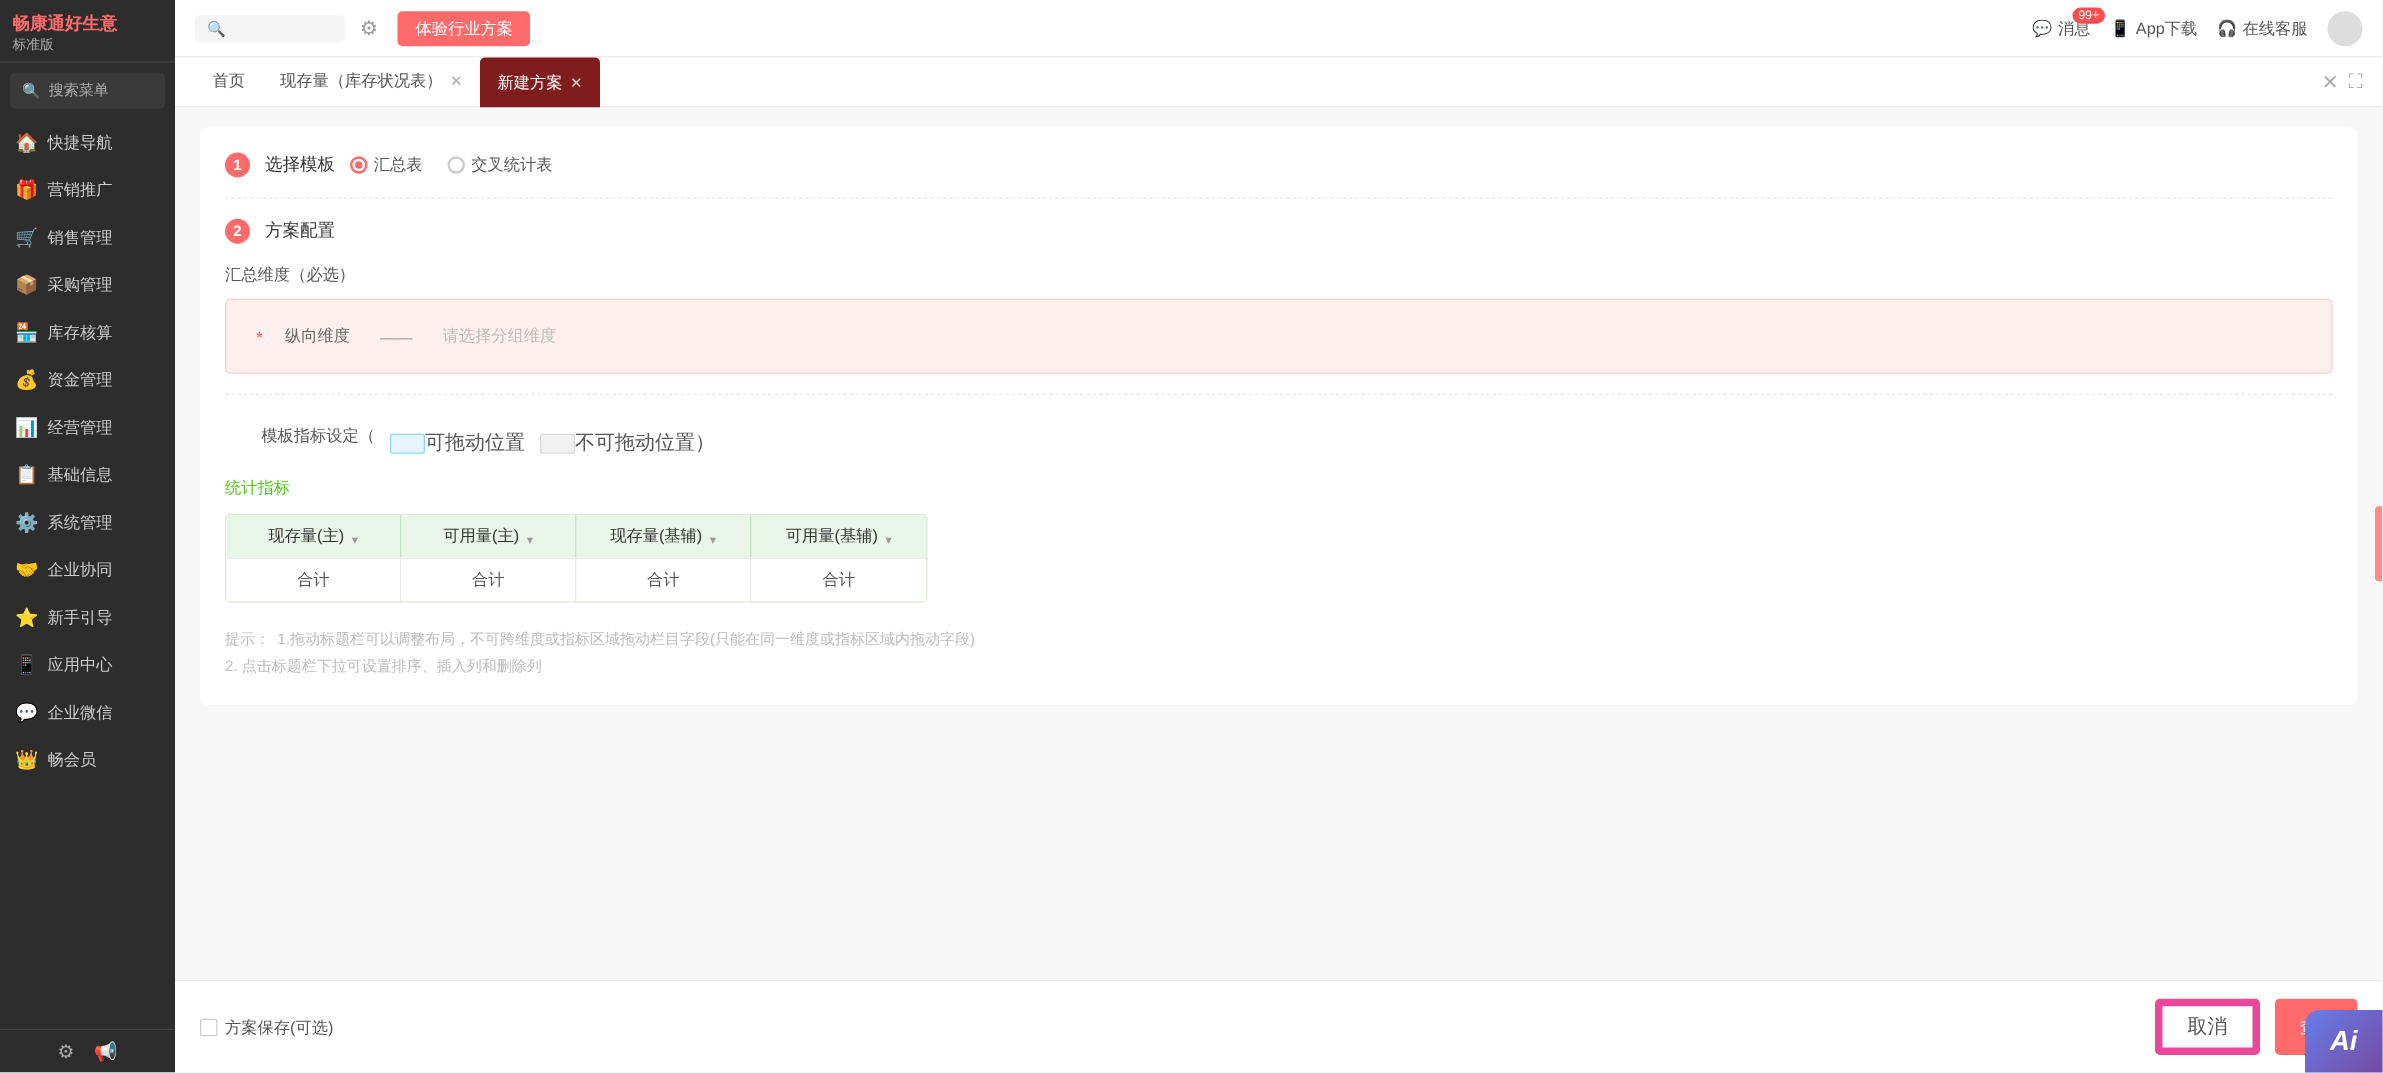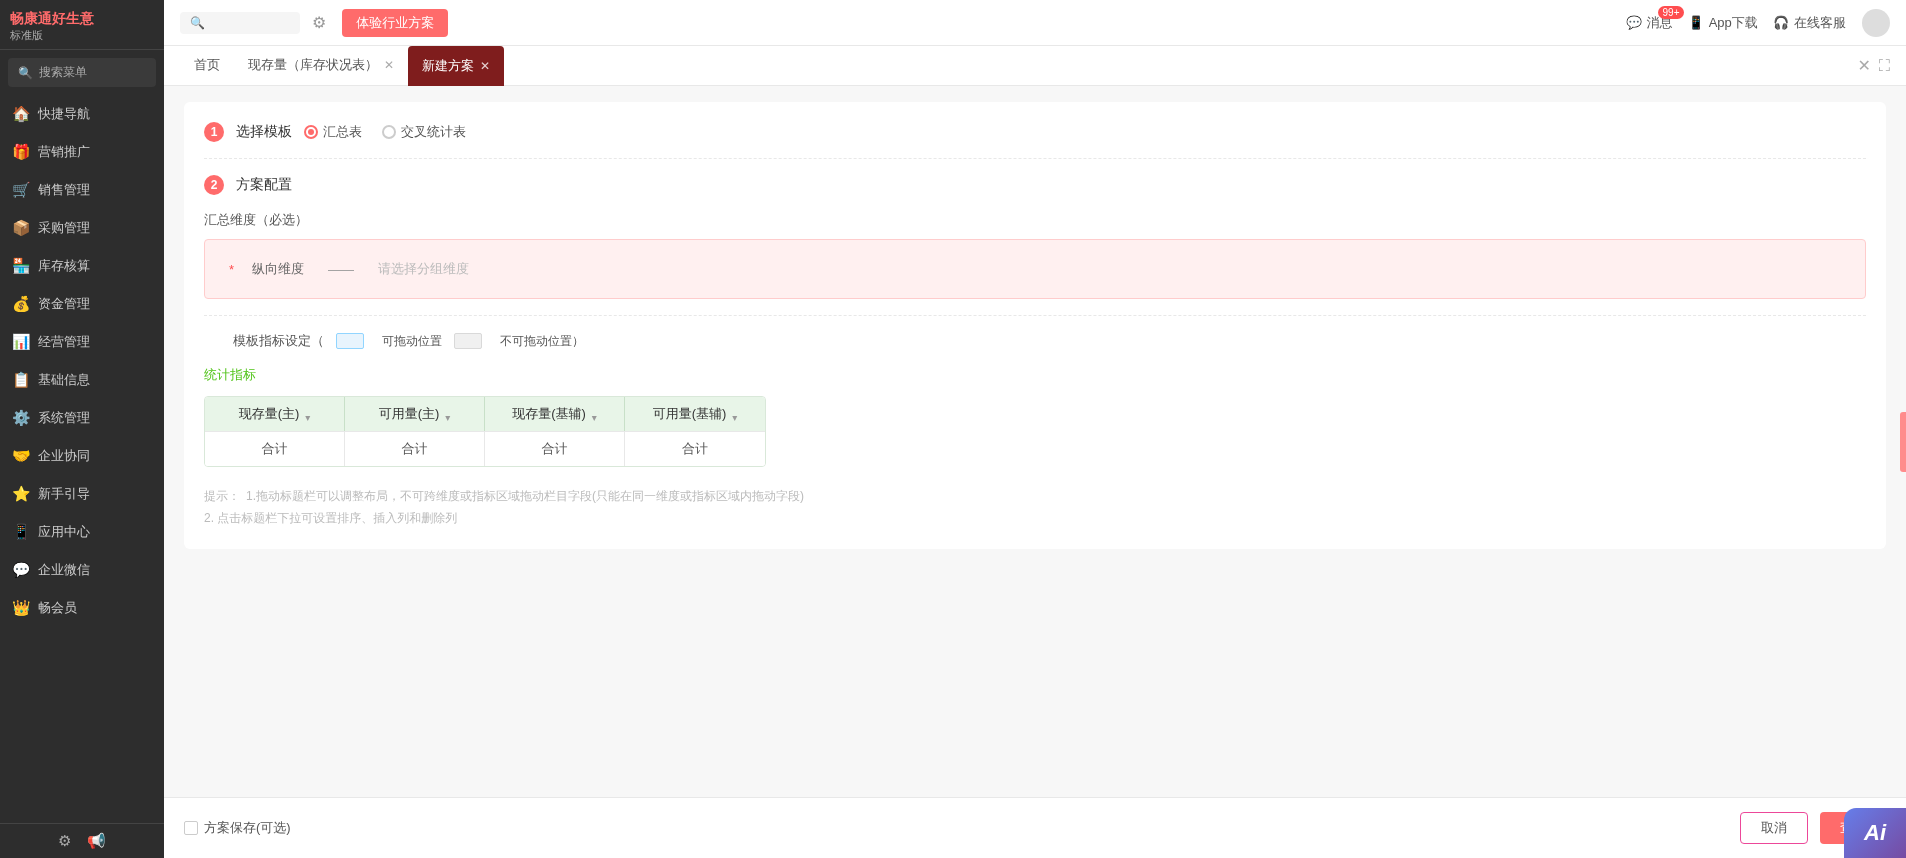--- a/index.html
+++ b/index.html
@@ -1,20 +1,20 @@
 <!DOCTYPE html>
 <html><head>
   <meta charset="utf-8">
   <style>
     * { box-sizing: border-box; margin: 0; padding: 0; }
     body { font-family: 'Microsoft YaHei', Arial, sans-serif; font-size: 13px; background: #f5f5f5; display: flex; height: 858px; overflow: hidden; }
 
     
     .sidebar {
-      width: 164px;
+      width: 140px;
       background: #2d2d2d;
       color: #ccc;
       display: flex;
       flex-direction: column;
       flex-shrink: 0;
       height: 100%;
     }
     .sidebar-logo {
       padding: 10px 10px 6px;
       color: #fff;
@@ -268,23 +268,24 @@
     .indicator-row {
       display: flex;
       align-items: center;
       gap: 12px;
       margin-bottom: 16px;
     }
     .indicator-label { font-size: 13px; color: #555; margin-left: 29px; }
     .indicator-movable {
       display: flex;
       align-items: center;
-      gap: 18px;
-      font-size: 12px;
+      gap: 0;
+      font-size: 16px;
       color: #555;
+      margin-top: 12px;
     }
     .indicator-box-blue {
       width: 28px;
       height: 16px;
       background: #e8f4fd;
       border: 1px solid #91d5ff;
       border-radius: 2px;
     }
     .indicator-box-gray {
       width: 28px;
@@ -366,24 +367,24 @@
     .checkbox {
       width: 14px;
       height: 14px;
       border: 1px solid #ccc;
       border-radius: 2px;
       background: #fff;
     }
     .btn-group { display: flex; gap: 12px; }
     .btn-cancel {
       background: #fff;
-      border: 1px solid #ec4899;
+      border: 6px solid #ec4899;
       border-radius: 4px;
       padding: 6px 20px;
-      font-size: 13px;
+      font-size: 16px;
       color: #555;
       cursor: pointer;
     }
     .btn-query {
       background: #ff6b6b;
       border: none;
       border-radius: 4px;
       padding: 6px 20px;
       font-size: 13px;
       color: #fff;

